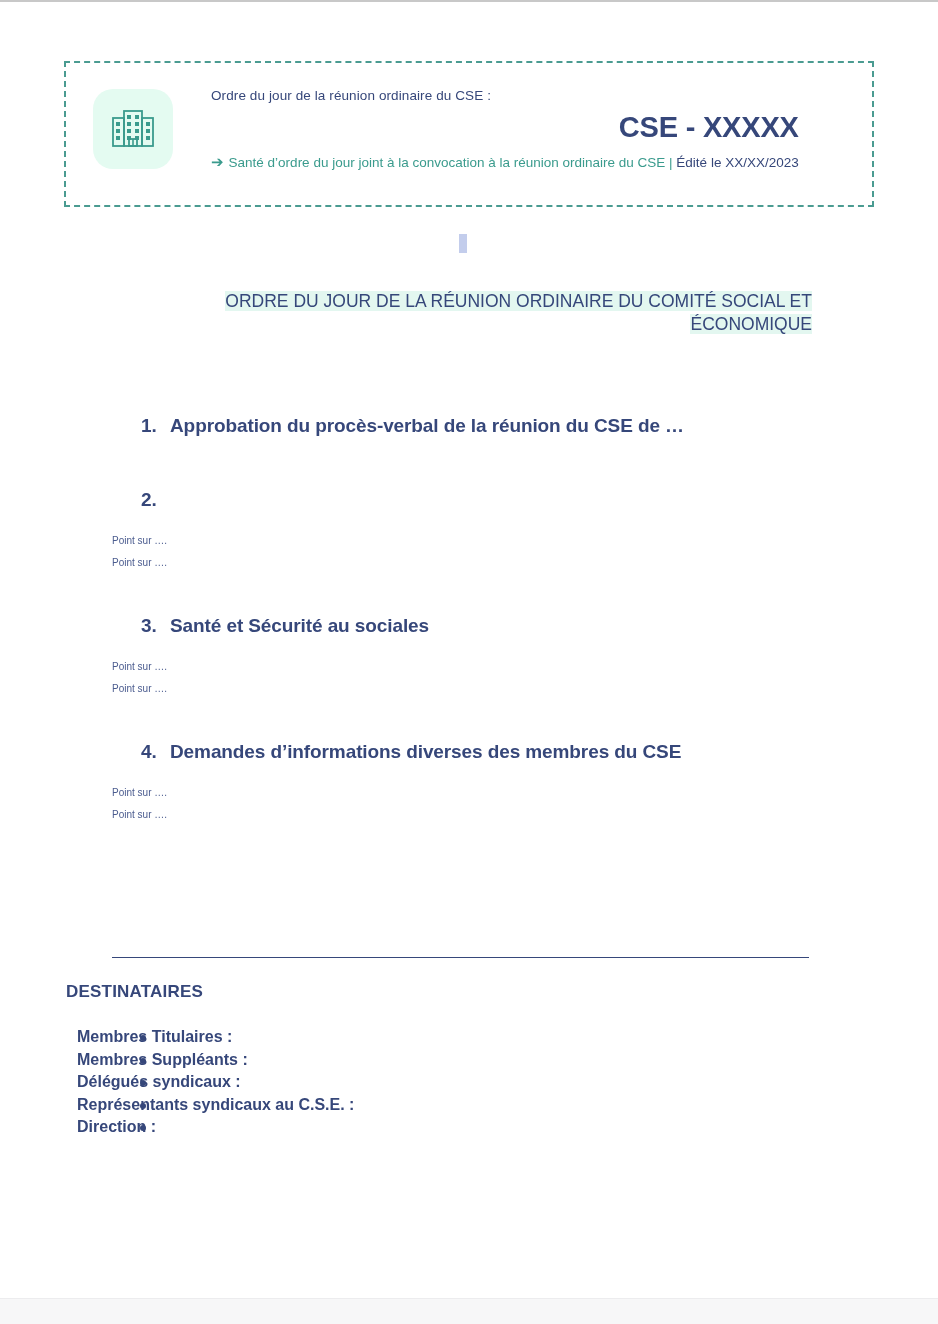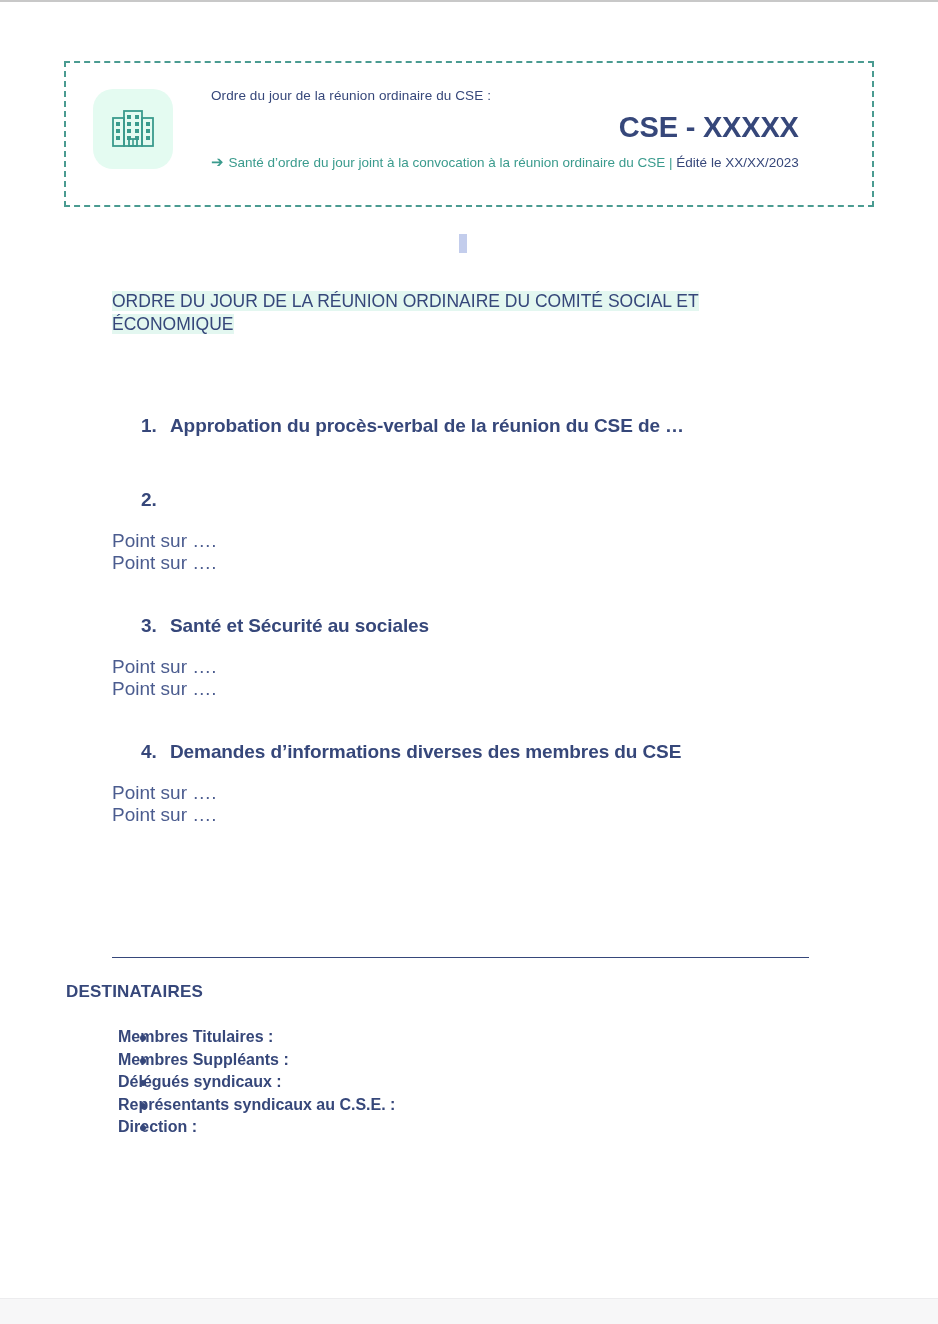--- a/index.html
+++ b/index.html
@@ -111,21 +111,21 @@
     height: 19px;
     background: #c3cdec;
   }
 
   
   .doc-title {
     position: absolute;
     left: 112px;
     top: 288px;
     width: 700px;
-    text-align: left;
+    text-align: right;
     font-size: 17.5px;
     line-height: 23px;
     color: #36477a;
   }
   .doc-title span {
     background: #e3f7f0;
     box-decoration-break: clone;
     -webkit-box-decoration-break: clone;
   }
 
@@ -155,21 +155,21 @@
   .agenda-label {
     color: #36477a;
     font-size: 19px;
     font-weight: bold;
     line-height: 28px;
     letter-spacing: -0.1px;
   }
   .points {
     padding-left: 112px;
     color: #4b5c8f;
-    font-size: 19px;
+    font-size: 10px;
     line-height: 22px;
   }
   .point-line { white-space: pre; }
 
   .gap-a { height: 46px; }
   .gap-b { height: 16px; }
   .gap-c { height: 38px; }
 
   
   .divider {
@@ -193,21 +193,21 @@
     position: absolute;
     left: 0;
     top: 1024px;
     width: 938px;
     list-style: none;
     margin: 0;
     padding: 0;
   }
   .dest-list li {
     position: relative;
-    padding-left: 118px;
+    padding-left: 77px;
     color: #36477a;
     font-size: 16px;
     font-weight: bold;
     line-height: 22.5px;
   }
   .dest-list li::before {
     content: "";
     position: absolute;
     left: 140px;
     top: 9px;

